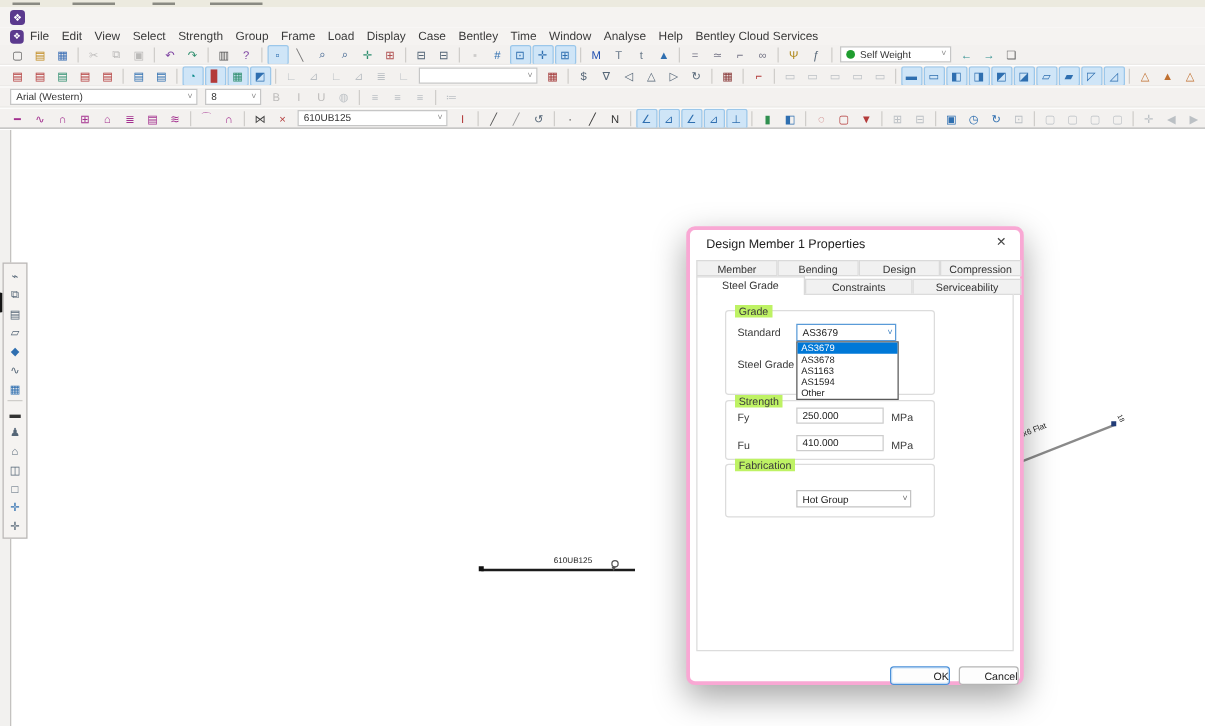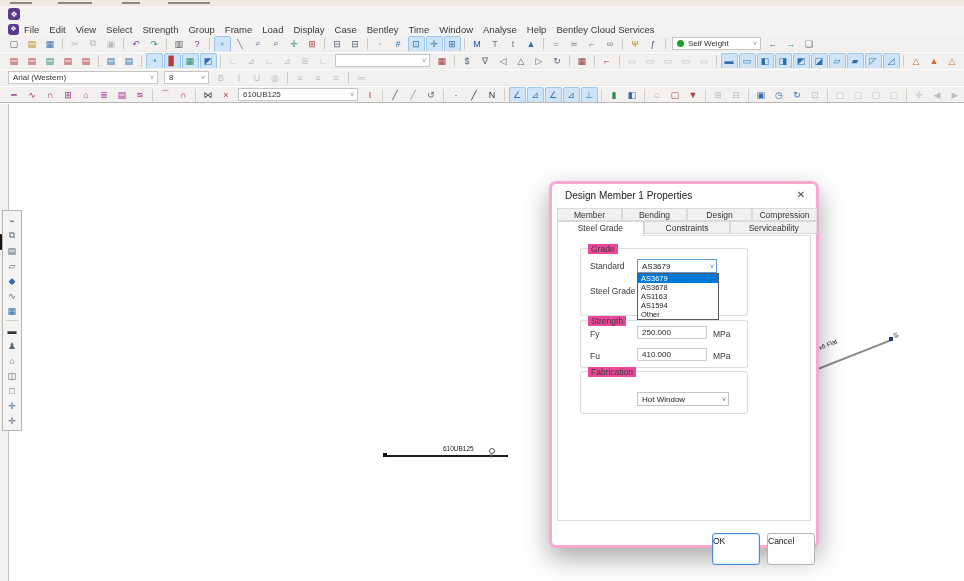--- a/index.html
+++ b/index.html
@@ -44,38 +44,38 @@
 
   .flat-line{position:absolute;left:795px;top:273px;width:104px;height:2px;background:#8a8a8a;transform:rotate(-21.5deg);transform-origin:0 50%;}
   .flat-node{position:absolute;width:4px;height:4px;background:#223c77;}
   .flat-label{position:absolute;left:812px;top:243px;font-size:6.5px;color:#222;transform:rotate(-21.5deg);transform-origin:0 50%;}
   .flat-end{position:absolute;font-size:5.5px;color:#333;transform:rotate(65deg);}
 
   
   #dialog{position:absolute;left:508px;top:181px;width:270px;height:367px;background:#fff;border:3px solid #f9a8d4;border-radius:7px;box-shadow:0 10px 26px rgba(0,0,0,.35);box-sizing:border-box;margin-left:41px;}
   #dialog .dtitle{position:absolute;left:13px;top:6px;font-size:10px;color:#222;}
   #dialog .dclose{position:absolute;right:8px;top:4px;width:14px;height:14px;text-align:center;line-height:14px;font-size:10px;color:#444;}
-  .tabrow{position:absolute;left:5px;display:flex;}
+  .tabrow{position:absolute;left:5px;display:flex;align-items:flex-end;}
   #tabs1{top:24px}#tabs2{top:37px}
   .tab{height:13px;line-height:13px;text-align:center;font-size:8.5px;color:#333;background:#f1f1f1;border:1px solid #dadada;box-sizing:border-box;flex:0 0 auto;}
   #tabs1 .tab{width:65px}#tabs2 .tab{width:86.7px}
   .tab.active{background:#fff;height:15px;z-index:3;border-bottom:none;}
   .pane{position:absolute;left:5px;right:5px;top:51px;bottom:24px;background:#fff;border:1px solid #dcdcdc;}
   .gbox{position:absolute;border:1px solid #dcdcdc;border-radius:3px;background:#fff;}
-  .glabel{position:absolute;top:-5px;left:7px;background:#ec4899;padding:0 3px;font-size:8.5px;color:#3a3a3a;}
+  .glabel{position:absolute;top:-5px;left:7px;background:#bef264;padding:0 3px;font-size:8.5px;color:#3a3a3a;}
   .flabel{position:absolute;font-size:8.5px;color:#3a3a3a;}
   .dcombo{position:absolute;background:#fff;border:1px solid #c3c3c3;font-size:8px;color:#222;display:flex;align-items:center;justify-content:space-between;padding:0 2px 0 4px;box-sizing:border-box;}
   .dcombo .arr{color:#6a6a6a;font-size:7px;}
   .dcombo.focus{border-color:#5a9bd8;}
   .dcombo.focus .arr{color:#3a7fc1;}
   .ddlist{position:absolute;background:#fff;border:1px solid #5a5a5a;z-index:6;}
   .dd-item{height:9px;line-height:9px;font-size:7.5px;padding-left:3px;color:#222;}
   .dd-item.sel{background:#0078d7;color:#fff;}
   .dinput{position:absolute;background:#fff;border:1px solid #cdcdcd;font-size:8px;color:#222;line-height:11px;padding-left:4px;box-sizing:border-box;}
-  .dbtn{position:absolute;width:48px;height:32px;line-height:14px;text-align:left;font-size:8.5px;background:#fdfdfd;border:1px solid #b5b5b5;border-radius:3px;color:#222;box-sizing:border-box;}
+  .dbtn{position:absolute;width:48px;height:15px;line-height:14px;text-align:right;font-size:8.5px;background:#fdfdfd;border:1px solid #b5b5b5;border-radius:3px;color:#222;box-sizing:border-box;}
   .dbtn.primary{border-color:#4a90d9;box-shadow:inset 0 0 0 1px #d9eaf9;}
 </style>
 </head>
 <body>
 
 <div id="screen">
 
   <div id="topstrip">
     <div class="smudge" style="left:10px;width:22px"></div>
     <div class="smudge" style="left:58px;width:34px"></div>
@@ -395,21 +395,21 @@
       <div class="dinput" style="left:56px;top:5px;width:70px;height:13px">250.000</div>
       <span class="flabel" style="left:132px;top:8px">MPa</span>
       <span class="flabel" style="left:9px;top:30px">Fu</span>
       <div class="dinput" style="left:56px;top:27px;width:70px;height:13px">410.000</div>
       <span class="flabel" style="left:132px;top:30px">MPa</span>
     </div>
 
     <div class="gbox" style="left:28px;top:187px;width:166px;height:41px">
       <span class="glabel">Fabrication</span>
       <div class="dcombo" style="left:56px;top:20px;width:92px;height:14px">
-        <span>Hot Window</span>
+        <span>Hot Group</span>
         <span class="arr">˅</span>
       </div>
     </div>
 
     <div class="dbtn primary" style="left:160px;top:349px">OK</div>
     <div class="dbtn" style="left:215px;top:349px">Cancel</div>
   </div>
 
 </div>
 

